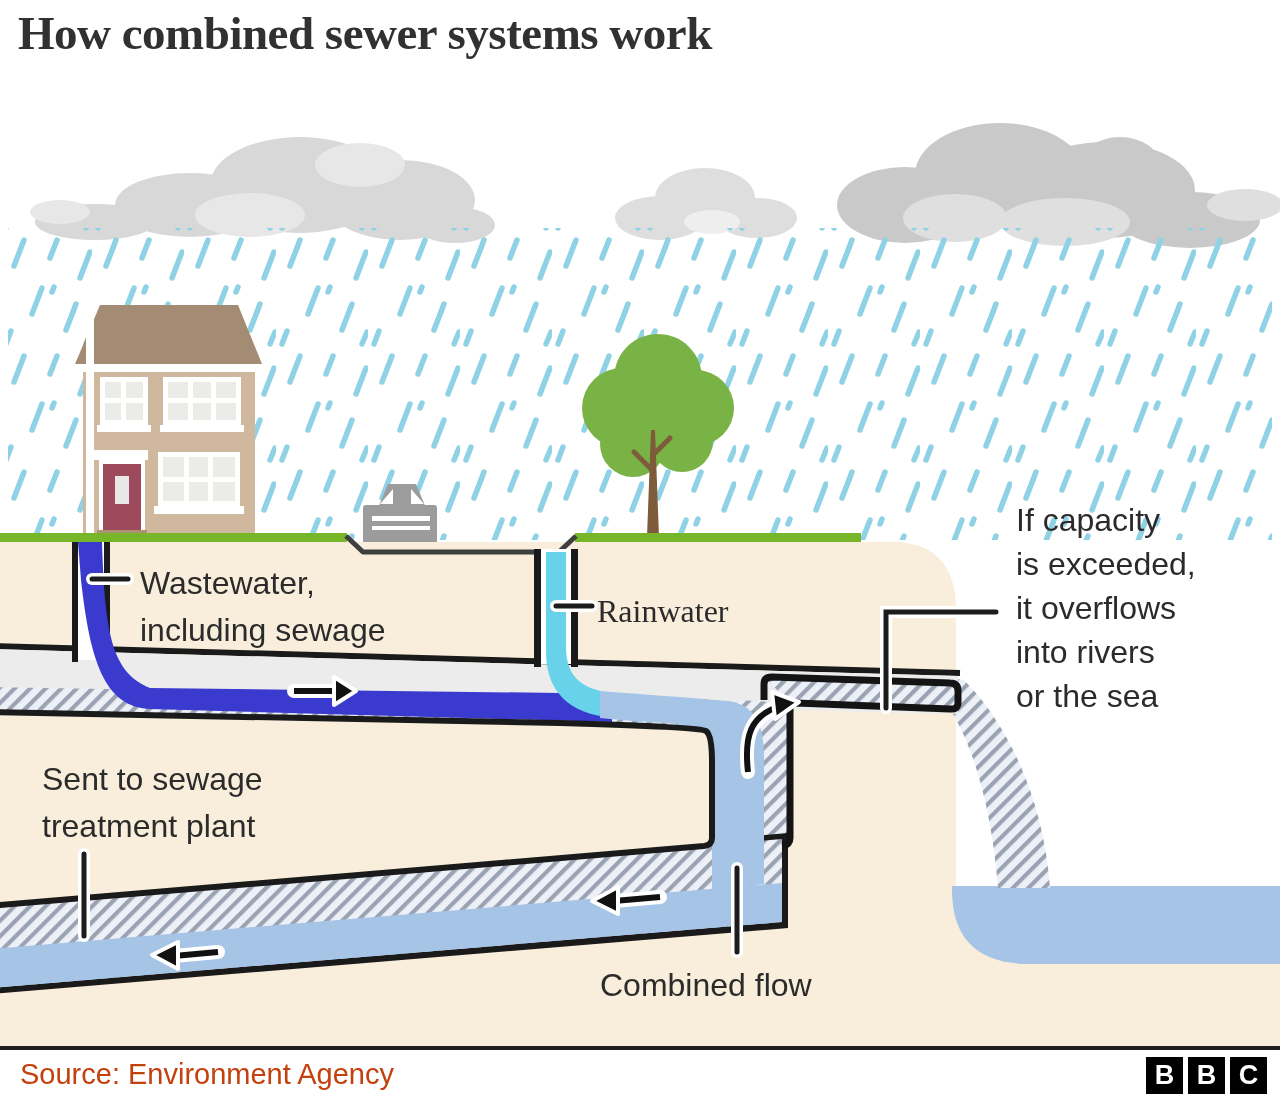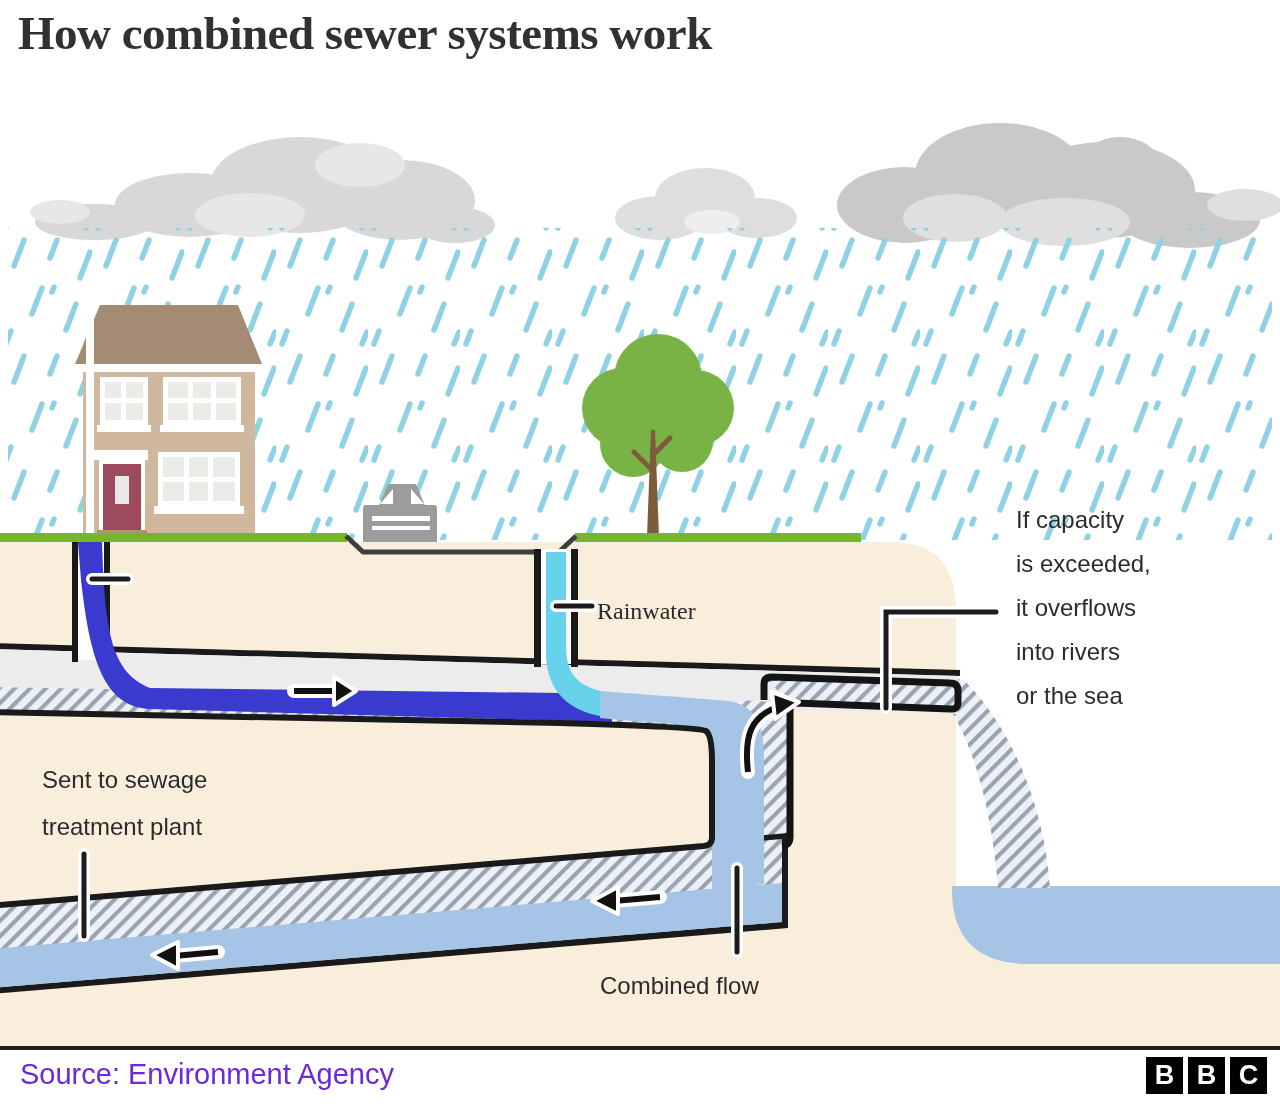--- a/index.html
+++ b/index.html
@@ -1,28 +1,28 @@
 <!DOCTYPE html>
 <html><head>
 <meta charset="utf-8">
 <style>
   html,body{margin:0;padding:0;background:#fff;}
   #stage{position:relative;width:1280px;height:1106px;overflow:hidden;background:#ffffff;
          font-family:"Liberation Sans",sans-serif;}
   #diagram-svg{position:absolute;left:0;top:0;}
-  .label{position:absolute;font-size:24px;line-height:47px;color:#2b2b2b;white-space:pre-line;
+  .label{position:absolute;font-size:32px;line-height:47px;color:#2b2b2b;white-space:pre-line;
          font-family:"Liberation Sans",sans-serif;z-index:5;}
   #page-title{position:absolute;left:18px;top:6px;font-family:"Liberation Serif",serif;
          font-weight:bold;font-size:47px;color:#313131;letter-spacing:-0.5px;z-index:5;}
   #lbl-wastewater{left:140px;top:560px;}
   #lbl-rainwater{left:597px;top:588px;font-family:Liberation Serif, serif;}
   #lbl-overflow{left:1016px;top:498px;line-height:44px;}
   #lbl-treatment{left:42px;top:756px;}
   #lbl-combined{left:600px;top:950px;margin-top:12px;}
-  #footer-source{position:absolute;left:20px;top:1058px;font-size:29px;color:#6d28d9;z-index:5;}
+  #footer-source{position:absolute;left:20px;top:1058px;font-size:29px;color:#c2410c;z-index:5;}
   #bbc-logo{position:absolute;left:1146px;top:1057px;display:flex;gap:5px;z-index:5;}
   .bbc-block{width:37px;height:37px;background:#000;color:#fff;display:flex;align-items:center;
          justify-content:center;font-weight:bold;font-size:27px;font-family:"Liberation Sans",sans-serif;}
 </style>
 </head>
 <body>
 
 <div id="stage">
 
   <svg id="diagram-svg" width="1280" height="1106" viewBox="0 0 1280 1106" xmlns="http://www.w3.org/2000/svg">
@@ -228,20 +228,22 @@
         <path d="M84,854 L84,936"></path>
         <path d="M737,868 L737,952"></path>
       </g>
     </g>
 
     <rect x="0" y="1046" width="1280" height="4" fill="#1f1f1f"></rect>
   </svg>
 
   <div id="page-title">How combined sewer systems work</div>
 
+  <div class="label" id="lbl-wastewater">Wastewater,
+including sewage</div>
   <div class="label" id="lbl-rainwater">Rainwater</div>
   <div class="label" id="lbl-overflow">If capacity
 is exceeded,
 it overflows
 into rivers
 or the sea</div>
   <div class="label" id="lbl-treatment">Sent to sewage
 treatment plant</div>
   <div class="label" id="lbl-combined">Combined flow</div>
 

